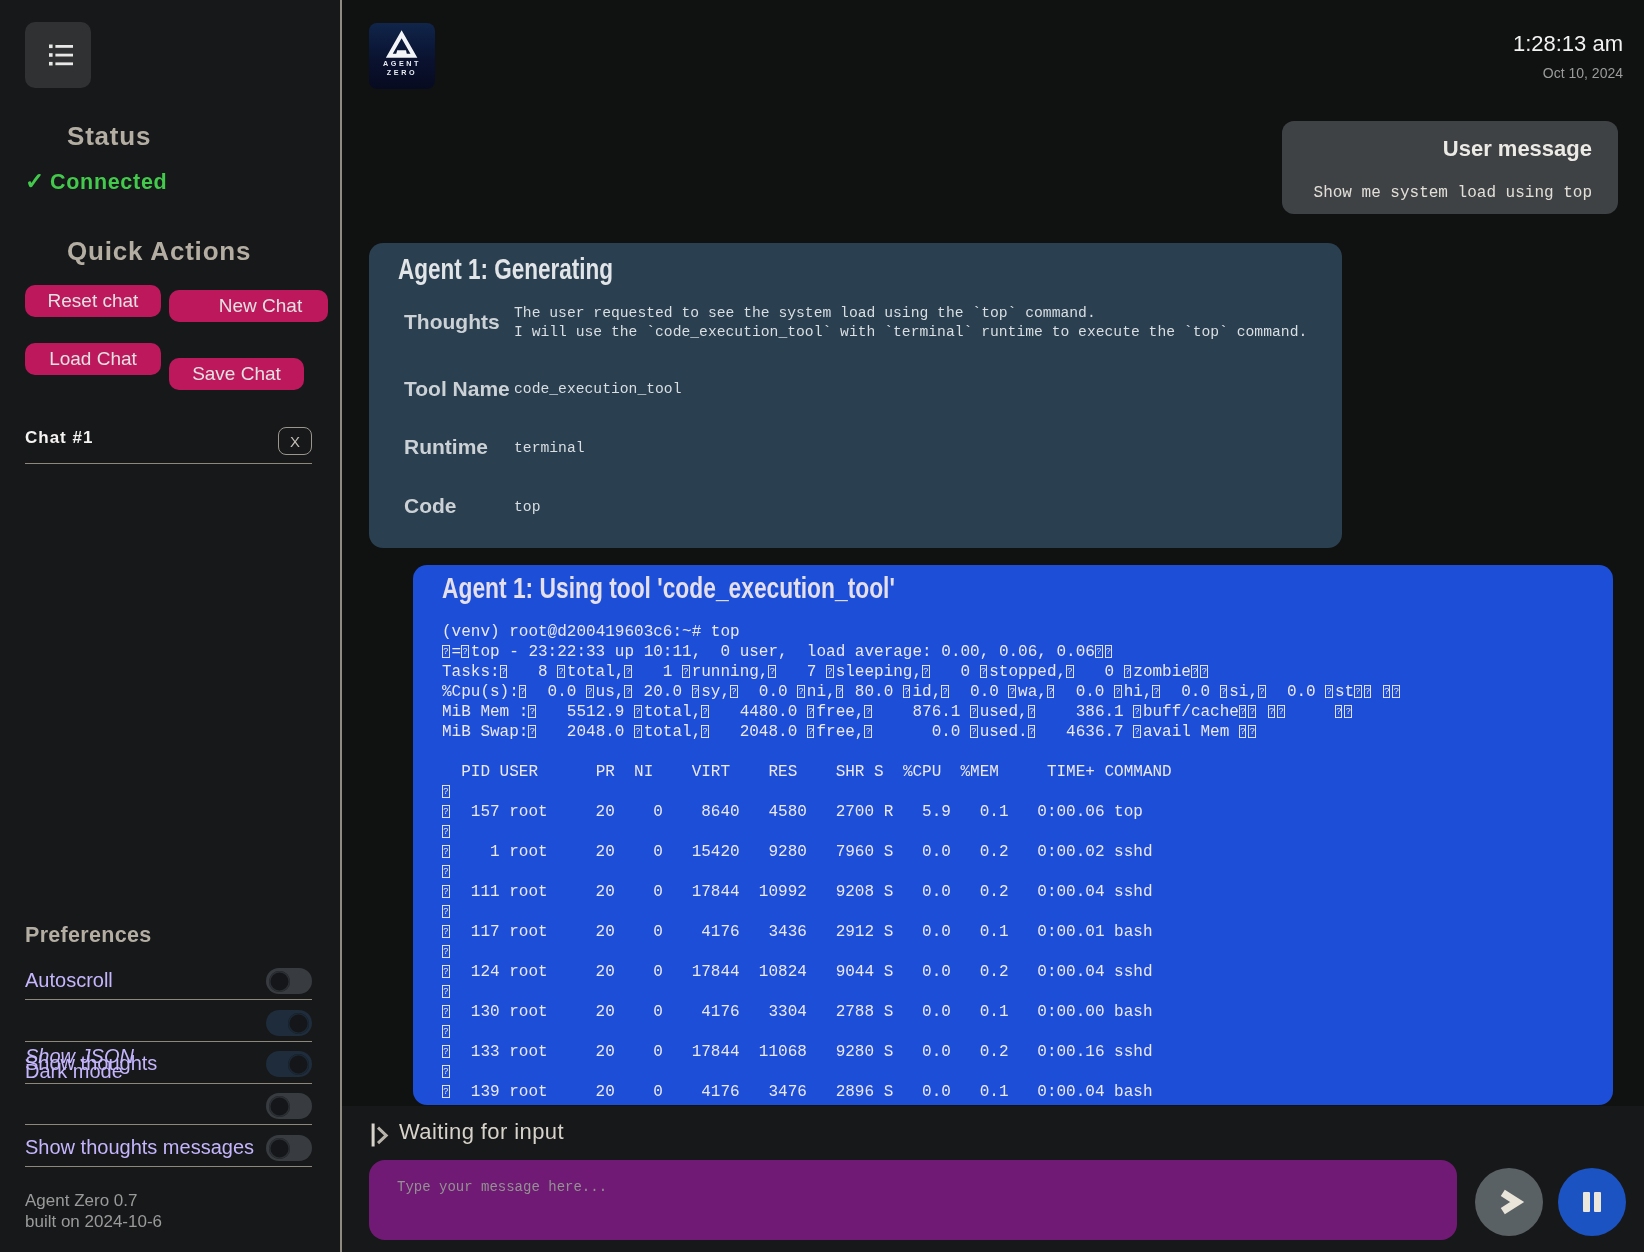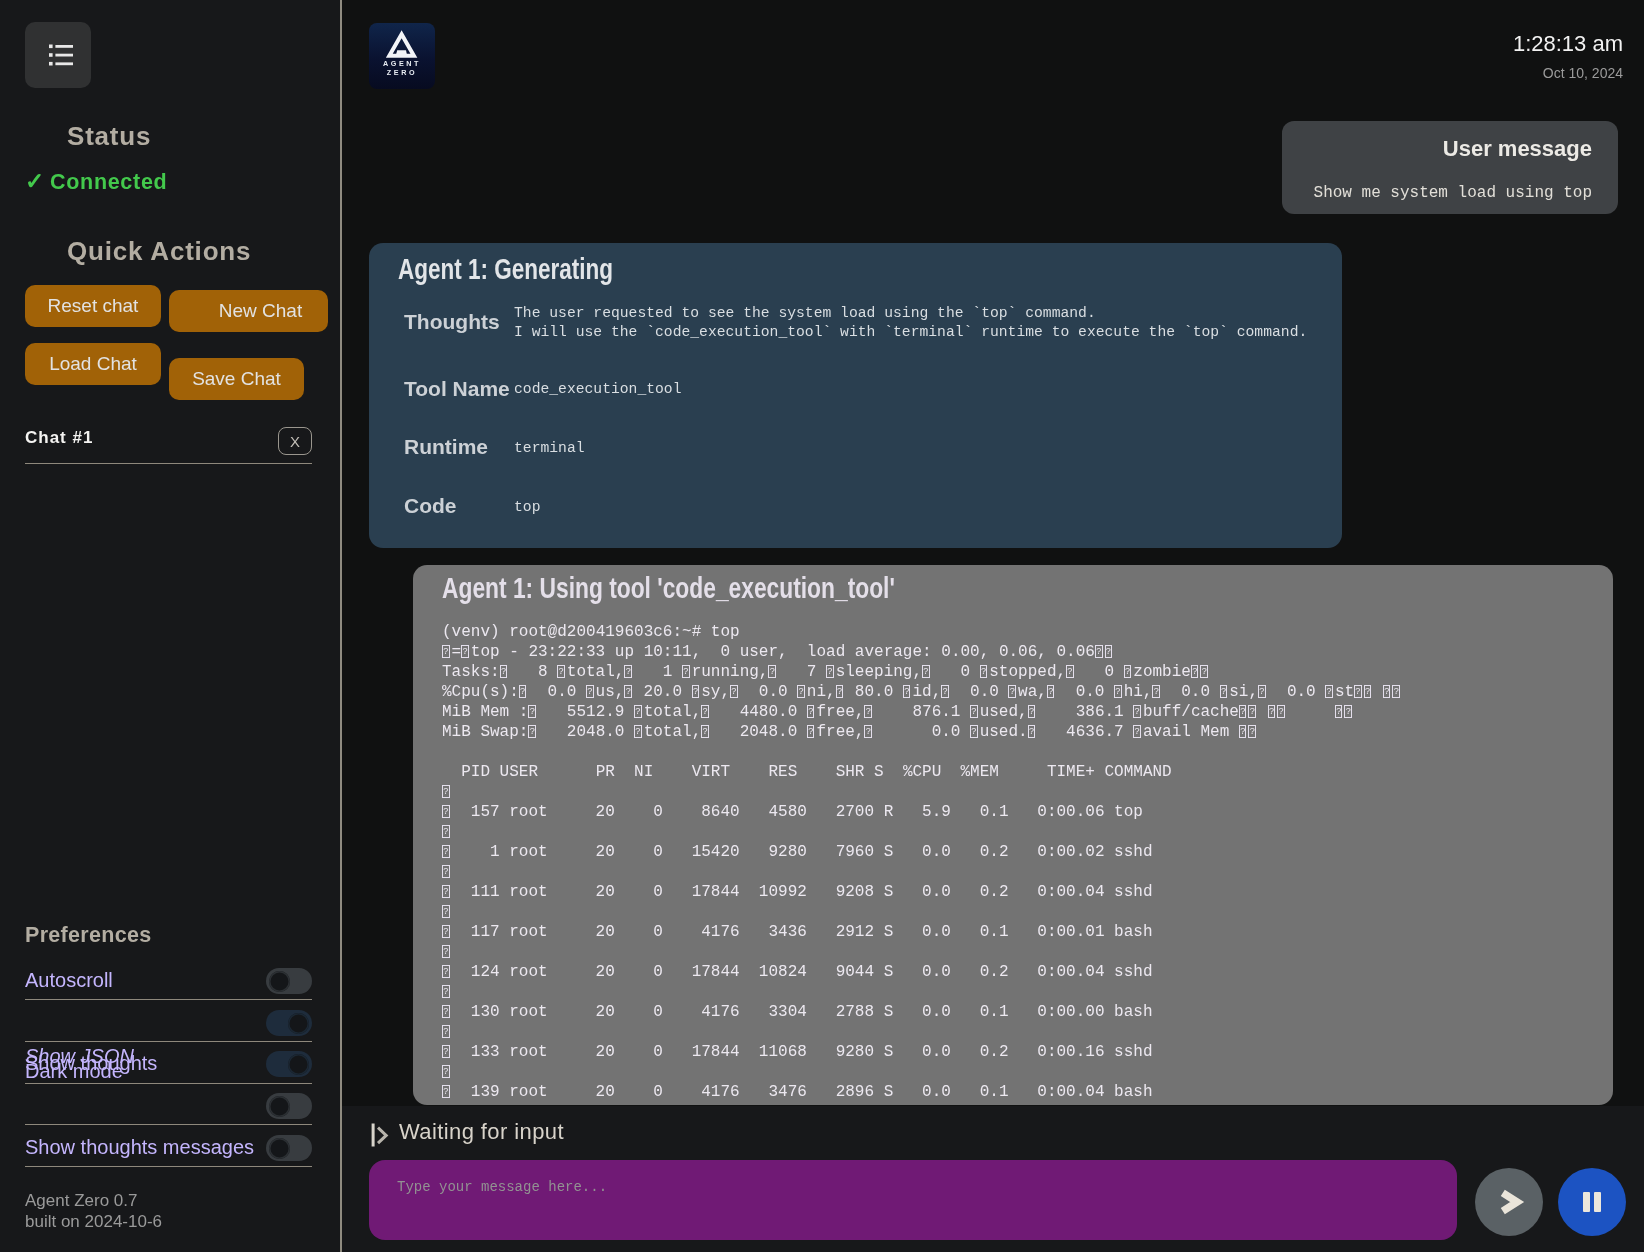--- a/index.html
+++ b/index.html
@@ -8,21 +8,21 @@
   
   #side{position:absolute;left:0;top:0;width:340px;height:1252px;background:#17181a;
         border-right:2px solid #8f8b80;}
   #burger{position:absolute;left:25px;top:22px;width:66px;height:66px;background:#303132;
           border-radius:10px;}
   #burger svg{position:absolute;left:24px;top:21px;}
   .h1{position:absolute;left:25px;color:#b3ada2;font-weight:bold;font-size:26px;letter-spacing:0.8px;line-height:1;margin-left:42px;}
   .h2{position:absolute;left:25px;color:#b3ada2;font-weight:bold;font-size:21.5px;letter-spacing:0.3px;line-height:1;}
   #conn{position:absolute;left:25px;top:170px;color:#43c94c;font-weight:bold;font-size:21.5px;letter-spacing:0.7px;line-height:22px;}
   #conn .chk{font-size:23px;font-weight:bold;margin-right:5px;}
-  .qbtn{position:absolute;width:136px;height:42px;background:#a16207;border-radius:10px;
+  .qbtn{position:absolute;width:136px;height:32px;background:#be185d;border-radius:10px;
         color:#e2e2e2;font-size:19px;display:flex;align-items:center;justify-content:center;}
   #chatname{position:absolute;left:25px;top:427px;color:#f4f3f1;font-weight:bold;font-size:17px;letter-spacing:1px;line-height:21px;}
   #xbtn{position:absolute;left:278px;top:427px;width:34px;height:28px;border:1.5px solid #9a968e;
         border-radius:8px;box-sizing:border-box;color:#c2beb7;font-size:15px;
         display:flex;align-items:center;justify-content:center;}
   .sep{position:absolute;left:25px;width:287px;height:0;border-top:1px solid #8e887c;}
   .plabel{position:absolute;left:25px;color:#c4b5fd;font-size:20px;}
   .tog{position:absolute;left:266px;width:46px;height:26px;border-radius:13px;}
   .tog.off{background:#383c40;}
   .tog.on{background:#1e2c3c;}
@@ -42,21 +42,21 @@
         border-radius:12px;box-sizing:border-box;text-align:right;padding:17px 26px 0 0;}
   #umsg .h{color:#eceae5;font-weight:bold;font-size:22px;line-height:22px;}
   #umsg .b{color:#e2dfd8;font-size:16px;margin-top:24px;}
   
   #abox{position:absolute;left:27px;top:243px;width:973px;height:305px;background:#2a3f50;
         border-radius:14px;}
   #abox .h{position:absolute;left:29px;top:12px;color:#e2e5e8;font-weight:bold;font-size:29px;line-height:1;transform:scaleX(0.776);transform-origin:0 0;white-space:pre;}
   .albl{position:absolute;left:35px;color:#ccd1d6;font-weight:bold;font-size:21px;}
   .aval{position:absolute;left:145px;color:#d9dee2;font-size:14.7px;line-height:19px;white-space:pre;font-family:"Liberation Mono",monospace;}
   
-  #pbox{position:absolute;left:71px;top:565px;width:1200px;height:540px;background:#737373;
+  #pbox{position:absolute;left:71px;top:565px;width:1200px;height:540px;background:#1d4ed8;
         border-radius:14px;overflow:hidden;}
   #pbox .h{position:absolute;left:29px;top:9px;color:#e4dfe9;font-weight:bold;font-size:29px;line-height:1;transform:scaleX(0.786);transform-origin:0 0;white-space:pre;}
   #term{position:absolute;left:29px;top:612px;margin:0;color:#ece8f0;font-size:16px;
         line-height:20px;white-space:pre;font-family:"Liberation Mono",monospace;}
   
   .k{display:inline-block;width:7.6px;height:13px;box-sizing:border-box;overflow:hidden;
      border:1px solid #e4dfec;margin-right:2px;vertical-align:-2px;font-size:9px;
      line-height:11px;text-align:center;font-family:"Liberation Sans",sans-serif;}
   .k::before{content:"?";}
   

